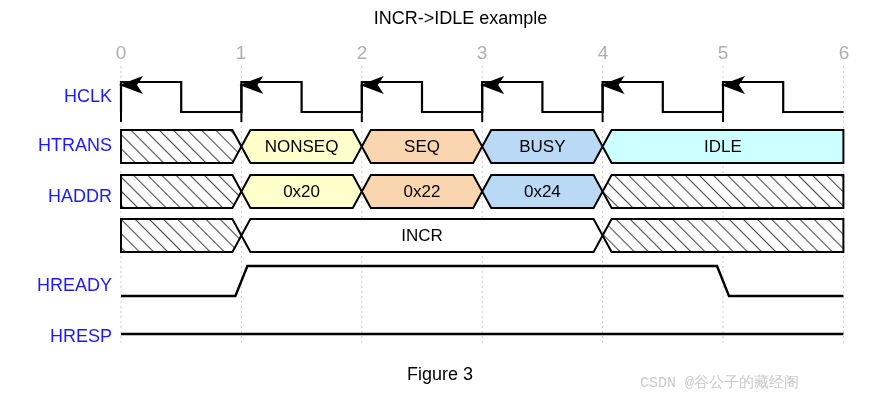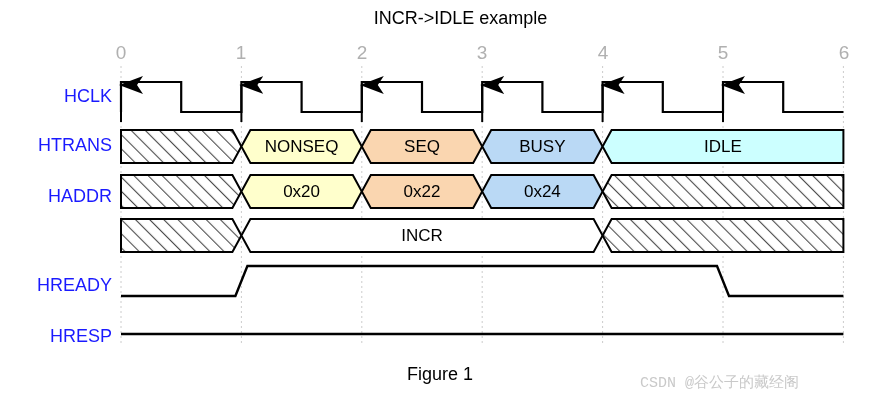--- a/index.html
+++ b/index.html
@@ -164,16 +164,16 @@
           <path d="M 121 219 L 232.4 219 L 241.4 235.5 L 232.4 252 L 121 252 L 121 235.5 Z" fill="url(#hatch)" stroke="#000000" stroke-width="2" stroke-linejoin="miter"></path>
           <path d="M 250.4 219 L 593.6 219 L 602.6 235.5 L 593.6 252 L 250.4 252 L 241.4 235.5 Z" fill="#ffffff" stroke="#000000" stroke-width="2" stroke-linejoin="miter"></path>
           <text x="422" y="236.5" class="bus-text">INCR</text>
           <path d="M 611.6 219 L 843.4000000000001 219 L 843.4000000000001 235.5 L 843.4000000000001 252 L 611.6 252 L 602.6 235.5 Z" fill="url(#hatch)" stroke="#000000" stroke-width="2" stroke-linejoin="miter"></path>
         </g>
         <polyline points="121.0,296 235.4,296 247.4,266 717.0,266 729.0,296 843.4,296" fill="none" stroke="#000000" stroke-width="2.4" stroke-linejoin="miter"></polyline>
         <polyline points="121.0,334 843.4,334" fill="none" stroke="#000000" stroke-width="2.4" stroke-linejoin="miter"></polyline>
       </g>
   </svg>
 
-  <div class="caption">Figure 1</div>
+  <div class="caption">Figure 3</div>
   <div class="watermark">CSDN @谷公子的藏经阁</div>
 
 </div>
 
 </body></html>

